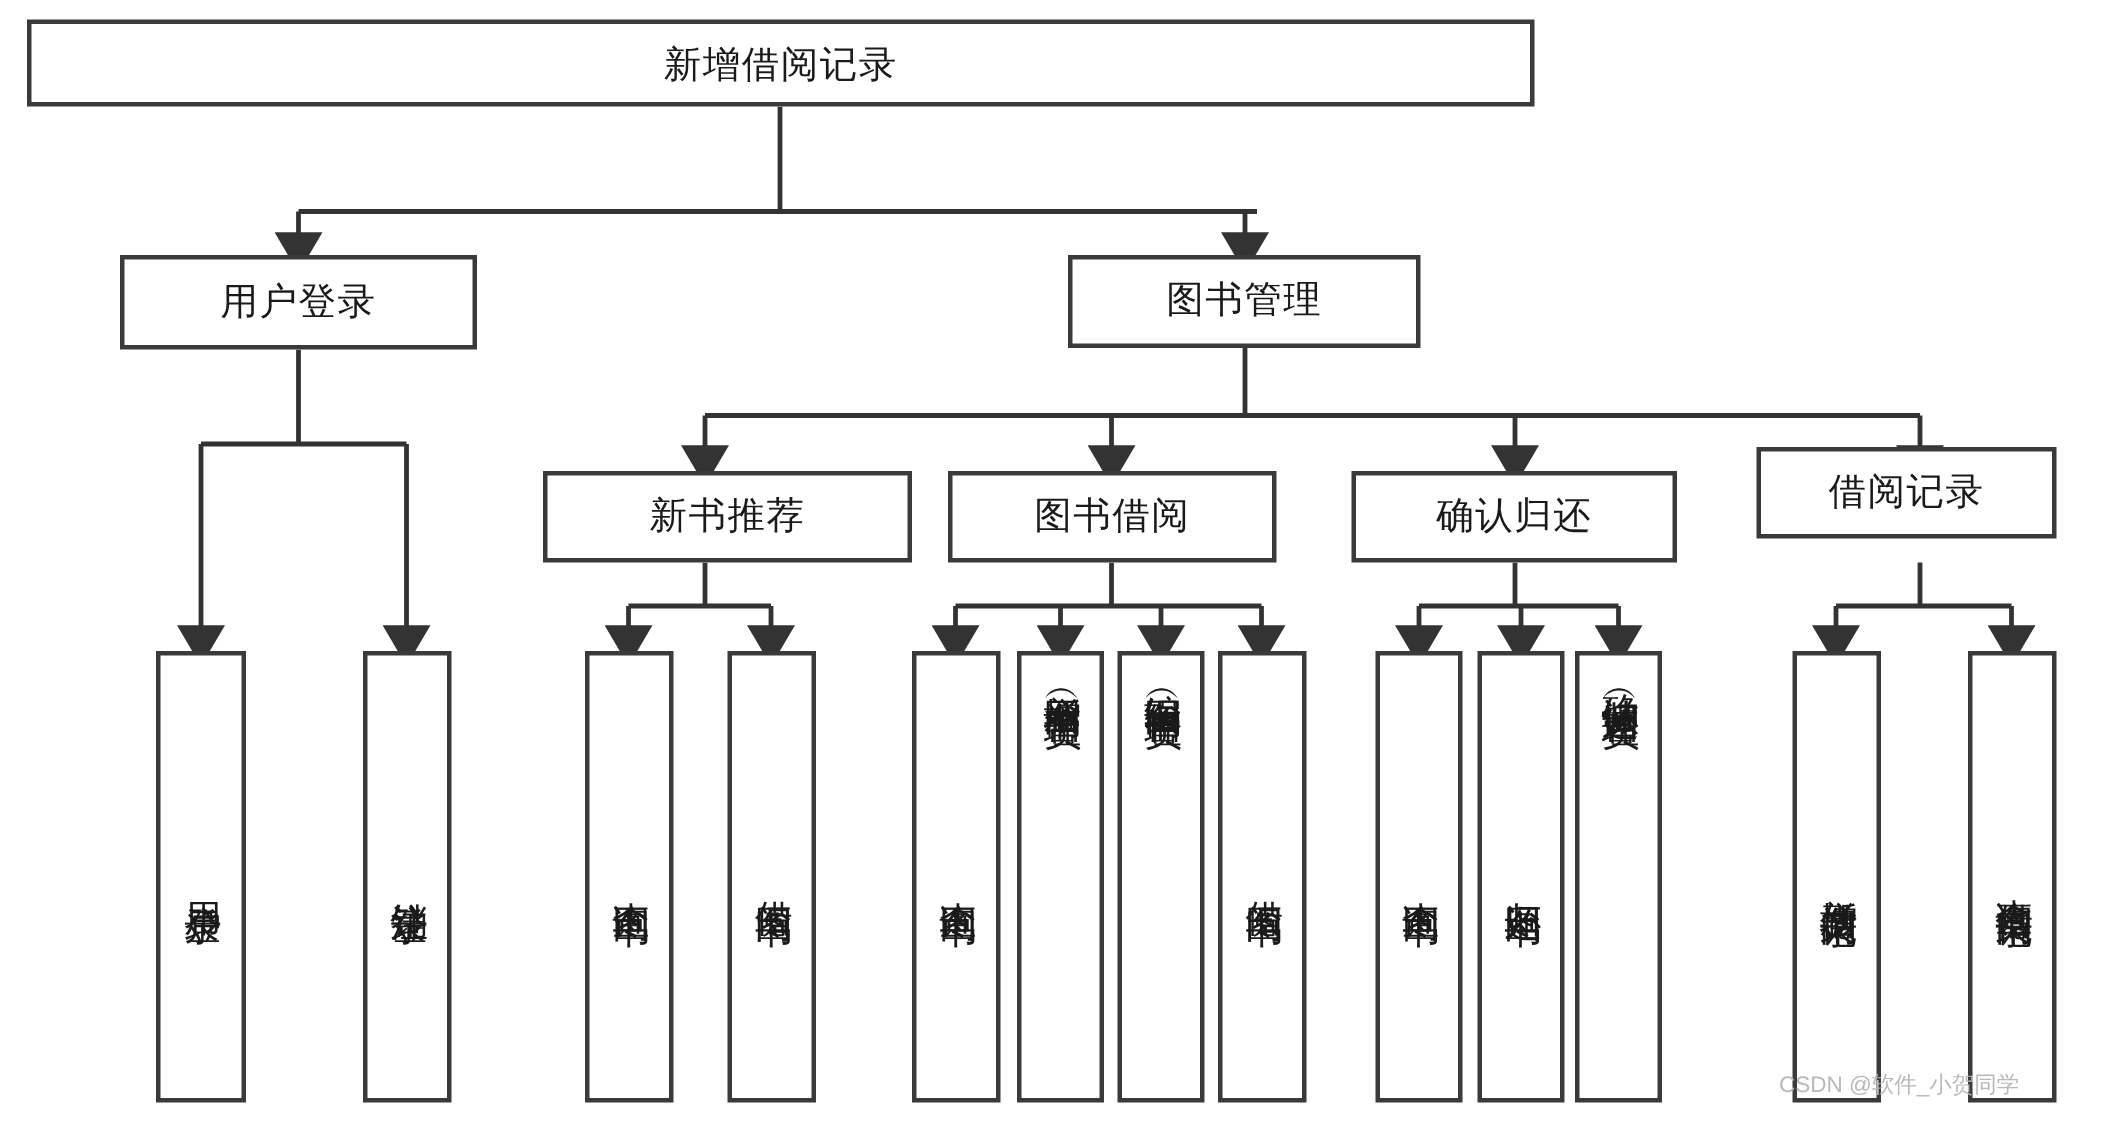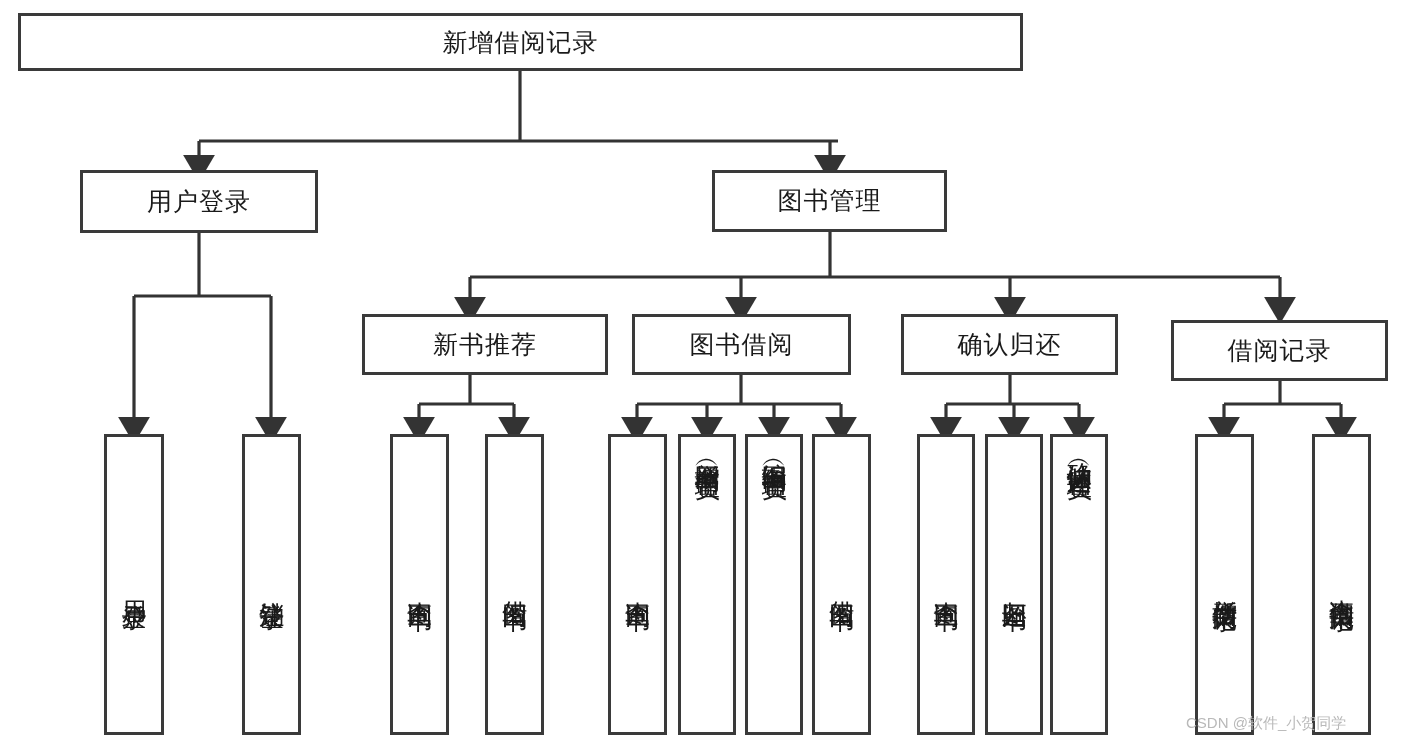--- a/index.html
+++ b/index.html
@@ -136,21 +136,21 @@
 
   <div class="node node-h" style="left:362px; top:314px; width:246px; height:61px;">
     <span>新书推荐</span>
   </div>
   <div class="node node-h" style="left:632px; top:314px; width:219px; height:61px;">
     <span>图书借阅</span>
   </div>
   <div class="node node-h" style="left:901px; top:314px; width:217px; height:61px;">
     <span>确认归还</span>
   </div>
-  <div class="node node-h" style="left:1171px; top:320px; width:217px; height:61px;">
+  <div class="node node-h" style="left:1171px; top:298px; width:200px; height:61px;">
     <span>借阅记录</span>
   </div>
 
   <div class="node node-v" style="left:104px; top:434px; width:60px; height:301px;">
     <span>用户登录</span>
   </div>
   <div class="node node-v" style="left:242px; top:434px; width:59px; height:301px;">
     <span>注销登录</span>
   </div>
   <div class="node node-v" style="left:390px; top:434px; width:59px; height:301px;">

